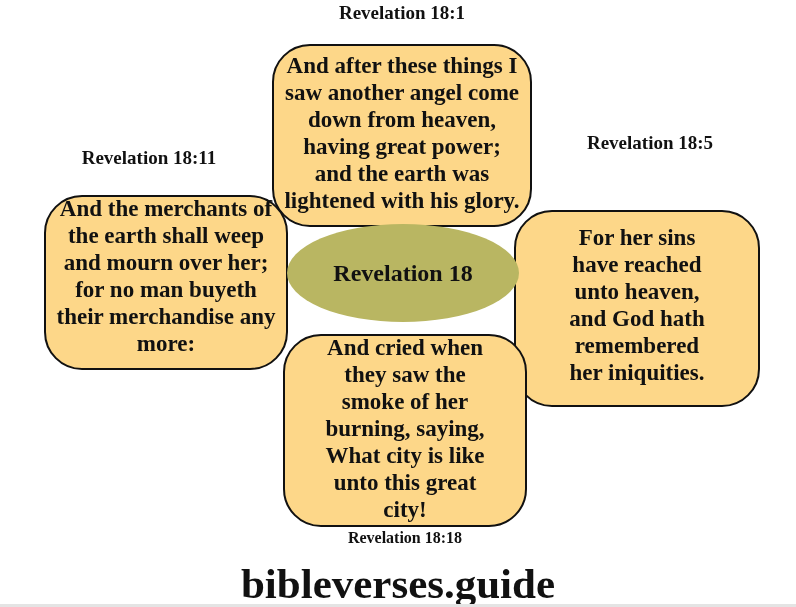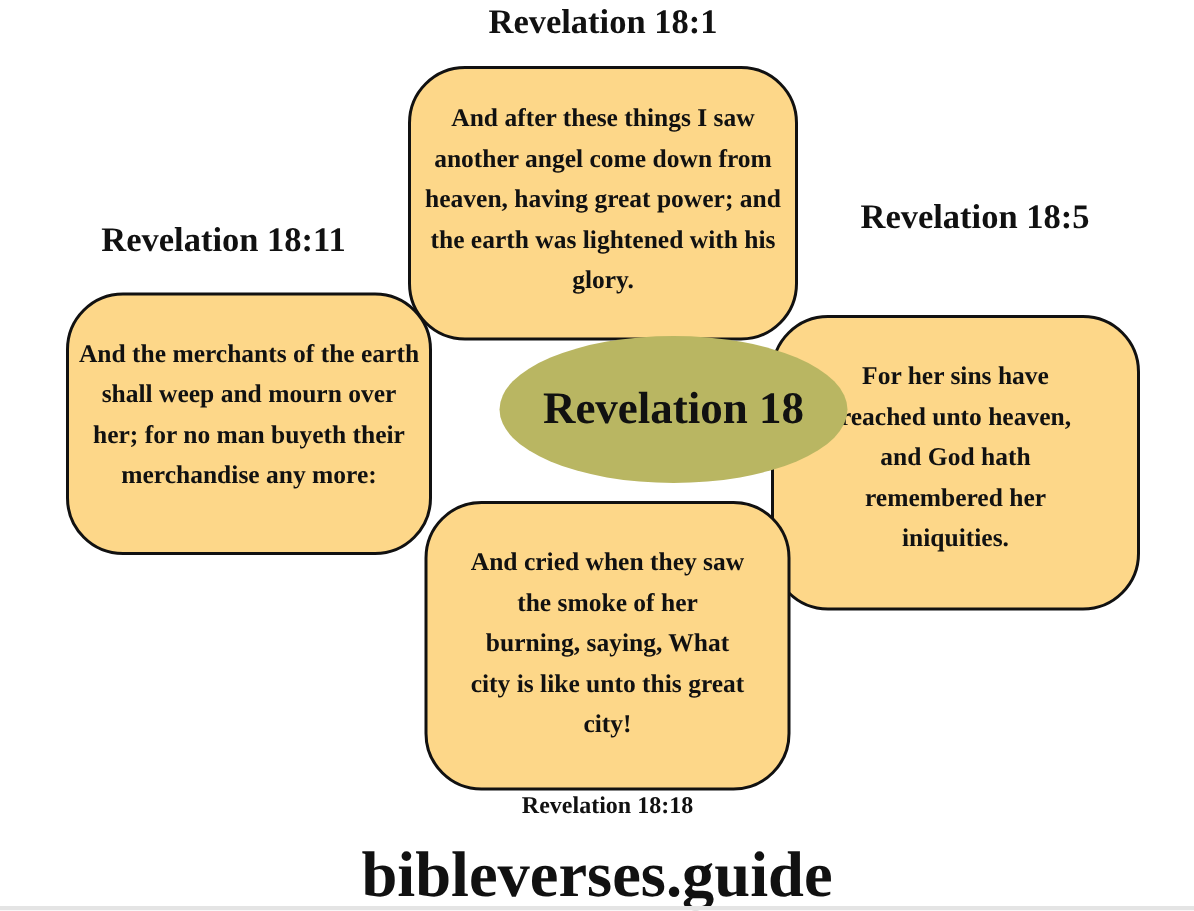--- a/index.html
+++ b/index.html
@@ -4,40 +4,39 @@
   <style>
     html, body { margin: 0; padding: 0; }
     body {
       width: 796px; height: 607px; position: relative; overflow: hidden;
       background: #ffffff;
       font-family: "DejaVu Serif", "Liberation Serif", serif;
       color: #111111;
     }
     .ref {
       position: absolute; font-family: "Liberation Serif", serif;
-      font-weight: bold; font-size: 23px; color: #111; white-space: nowrap;
+      font-weight: bold; font-size: 19px; color: #111; white-space: nowrap;
       text-align: center;
     }
     .box {
       position: absolute; box-sizing: border-box;
       background: #fdd789; border: 2.5px solid #111;
       border-radius: 38px;
       display: flex; align-items: center; justify-content: center;
       text-align: center;
       font-family: "Liberation Serif", serif; font-weight: bold;
-      font-size: 17px; line-height: 27px; color: #111;
+      font-size: 23px; line-height: 27px; color: #111;
       padding: 0 10px;
     }
     .ellipse {
       position: absolute; left: 287px; top: 224px; width: 232px; height: 98px;
       background: #b9b662; border-radius: 50%;
       display: flex; align-items: center; justify-content: center;
-      font-family: "Liberation Serif", serif; font-weight: bold; font-size: 30px; color: #111;
+      font-family: "Liberation Serif", serif; font-weight: bold; font-size: 24px; color: #111;
       z-index: 1;
-      margin-left: 46px;
     }
     .footer {
       position: absolute; left: 0; width: 796px; top: 559px; text-align: center;
       font-family: "Liberation Serif", serif; font-weight: bold; font-size: 43px; color: #111;
     }
     .bottom-rule { position: absolute; left: 0; top: 604px; width: 796px; height: 3px; background: #e4e4e4; }
   </style>
 </head>
 <body>
 

